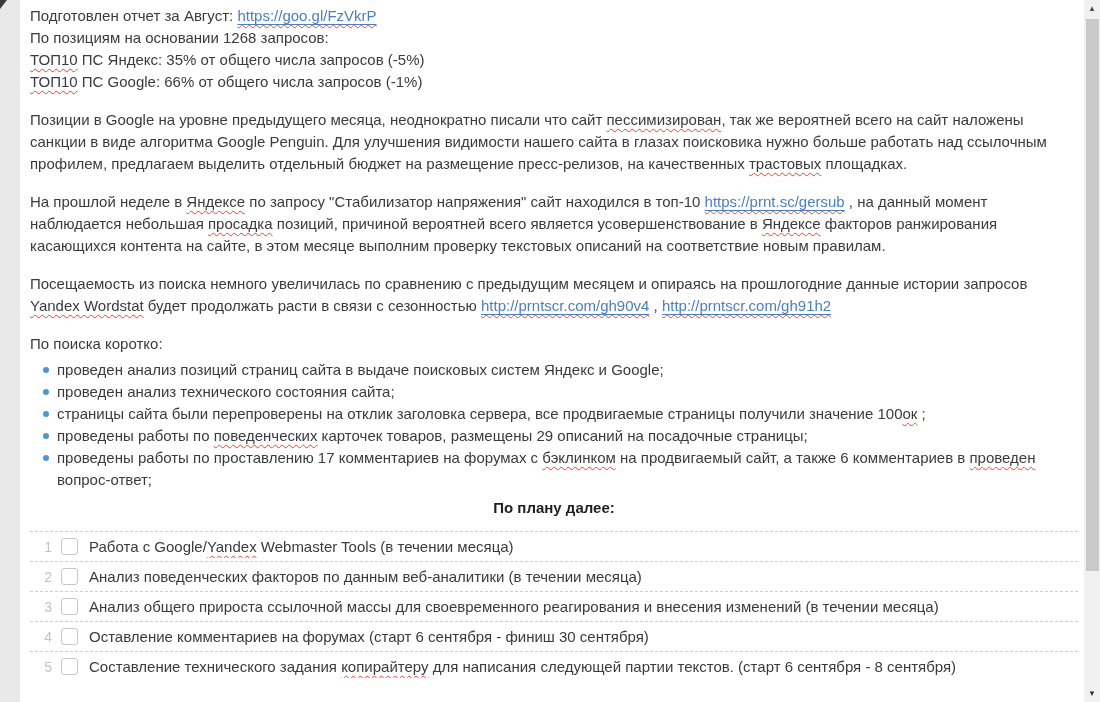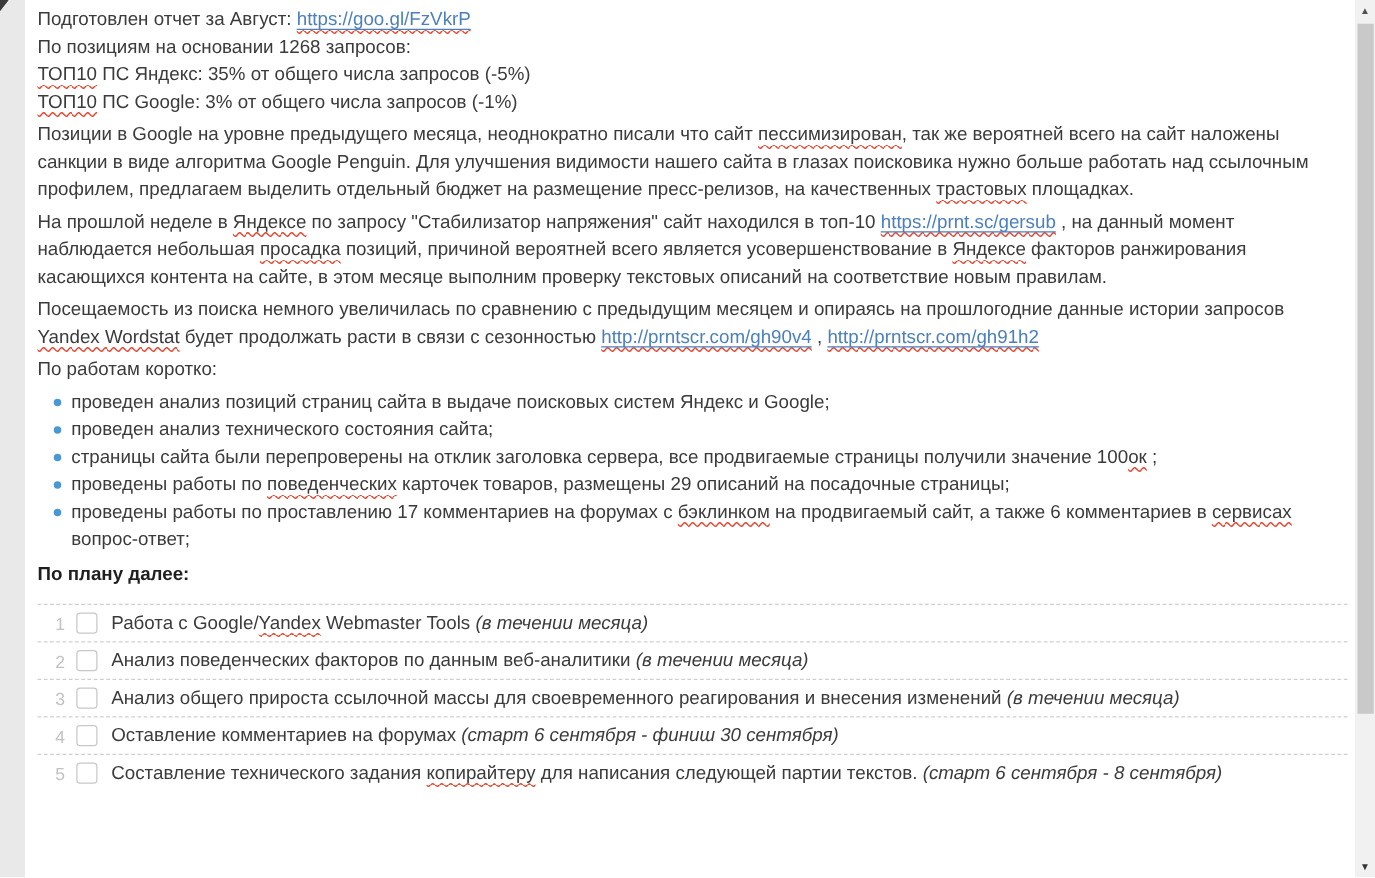--- a/index.html
+++ b/index.html
@@ -21,46 +21,46 @@
     clip-path: polygon(0 0, 100% 0, 0 100%);
   }
 
   .content {
     position: absolute; left: 20px; top: 0; width: 1064px; height: 702px;
     padding: 5px 6px 0 10px; box-sizing: border-box; overflow: hidden;
     color: #3b3b3b; font-size: 15px; line-height: 22px;
   }
 
   .para { margin: 0; }
-  .para.gap { margin-top: 4px; }
+  .para.gap { margin-top: 16px; }
 
   a.link, a.link:visited {
     color: #4b7fbe; text-decoration: underline; cursor: pointer;
   }
   .misspelled {
     text-decoration: underline;
     text-decoration-style: wavy;
     text-decoration-color: #e8442e;
     text-decoration-thickness: 1px;
     text-decoration-skip-ink: none;
     text-underline-offset: 3px;
   }
-  .italic { font-style: italic; }
+  .italic { }
 
   ul.bullets { list-style: none; margin: 4px 0 2px 0; padding: 0; }
   ul.bullets li {
     position: relative; padding-left: 27px; line-height: 22px;
   }
   ul.bullets li::before {
     content: ""; position: absolute; left: 13px; top: 8px;
     width: 6px; height: 6px; border-radius: 50%; background: #4a97d4;
   }
 
   .plan-heading {
-    margin: 6px 0 0 0; font-weight: bold; color: #1f1f1f; line-height: 22px;
+    margin: 6px 0 0 0; font-weight: bold; color: #1f1f1f; line-height: 22px; text-align: center;
   }
 
   .checklist { margin-top: 12px; }
   .check-row {
     display: flex; align-items: center; height: 30px;
     border-top: 1px dashed #cfcfcf;
     padding-left: 8px; box-sizing: border-box;
   }
   .row-num {
     width: 14px; text-align: right; color: #c2c2c2;
@@ -93,33 +93,33 @@
 
 <div class="page">
   <div class="gutter"></div>
   <div class="cursor-artifact"></div>
 
   <div class="content">
     <div id="paragraphs">
         <p class="para"><span>Подготовлен отчет за Август: </span><span class="misspelled"><a class="link" href="#">https://goo.gl/FzVkrP</a></span></p>
         <p class="para"><span>По позициям на основании 1268 запросов:</span></p>
         <p class="para"><span class="misspelled"><span>ТОП10</span></span><span> ПС Яндекс: 35% от общего числа запросов (-5%)</span></p>
-        <p class="para"><span class="misspelled"><span>ТОП10</span></span><span> ПС Google: 3% от общего числа запросов (-1%)</span></p>
+        <p class="para"><span class="misspelled"><span>ТОП10</span></span><span> ПС Google: 66% от общего числа запросов (-1%)</span></p>
         <p class="para gap"><span>Позиции в Google на уровне предыдущего месяца, неоднократно писали что сайт </span><span class="misspelled"><span>пессимизирован</span></span><span>, так же вероятней всего на сайт наложены санкции в виде алгоритма Google Penguin. Для улучшения видимости нашего сайта в глазах поисковика нужно больше работать над ссылочным профилем, предлагаем выделить отдельный бюджет на размещение пресс-релизов, на качественных </span><span class="misspelled"><span>трастовых</span></span><span> площадках.</span></p>
         <p class="para gap"><span>На прошлой неделе в </span><span class="misspelled"><span>Яндексе</span></span><span> по запросу "Стабилизатор напряжения" сайт находился в топ-10 </span><span class="misspelled"><a class="link" href="#">https://prnt.sc/gersub</a></span><span> , на данный момент наблюдается небольшая </span><span class="misspelled"><span>просадка</span></span><span> позиций, причиной вероятней всего является усовершенствование в </span><span class="misspelled"><span>Яндексе</span></span><span> факторов ранжирования касающихся контента на сайте, в этом месяце выполним проверку текстовых описаний на соответствие новым правилам.</span></p>
         <p class="para gap"><span>Посещаемость из поиска немного увеличилась по сравнению с предыдущим месяцем и опираясь на прошлогодние данные истории запросов </span><span class="misspelled"><span>Yandex Wordstat</span></span><span> будет продолжать расти в связи с сезонностью </span><span class="misspelled"><a class="link" href="#">http://prntscr.com/gh90v4</a></span><span>  , </span><span class="misspelled"><a class="link" href="#">http://prntscr.com/gh91h2</a></span></p>
-        <p class="para gap"><span>По работам коротко:</span></p>
+        <p class="para gap"><span>По поиска коротко:</span></p>
       </div>
 
     <ul class="bullets" id="bullet-list">
         <li><span>проведен анализ позиций страниц сайта в выдаче поисковых систем Яндекс и Google;</span></li>
         <li><span>проведен анализ технического состояния сайта;</span></li>
         <li><span>страницы сайта были перепроверены на отклик заголовка сервера, все продвигаемые страницы получили значение 100</span><span class="misspelled"><span>ок</span></span><span> ;</span></li>
         <li><span>проведены работы по </span><span class="misspelled"><span>поведенческих</span></span><span> карточек товаров, размещены 29 описаний на посадочные страницы;</span></li>
-        <li><span>проведены работы по проставлению 17 комментариев на форумах с </span><span class="misspelled"><span>бэклинком</span></span><span> на продвигаемый сайт, а также 6 комментариев в </span><span class="misspelled"><span>сервисах</span></span><span> вопрос-ответ;</span></li>
+        <li><span>проведены работы по проставлению 17 комментариев на форумах с </span><span class="misspelled"><span>бэклинком</span></span><span> на продвигаемый сайт, а также 6 комментариев в </span><span class="misspelled"><span>проведен</span></span><span> вопрос-ответ;</span></li>
       </ul>
 
     <p class="plan-heading">По плану далее:</p>
 
     <div class="checklist" id="checklist">
         <div class="check-row">
           <span class="row-num">1</span>
           <span class="checkbox"></span>
           <span class="row-label"><span>Работа с Google/</span><span class="misspelled"><span>Yandex</span></span><span> Webmaster Tools </span><span class="italic">(в течении месяца)</span></span>
         </div>

